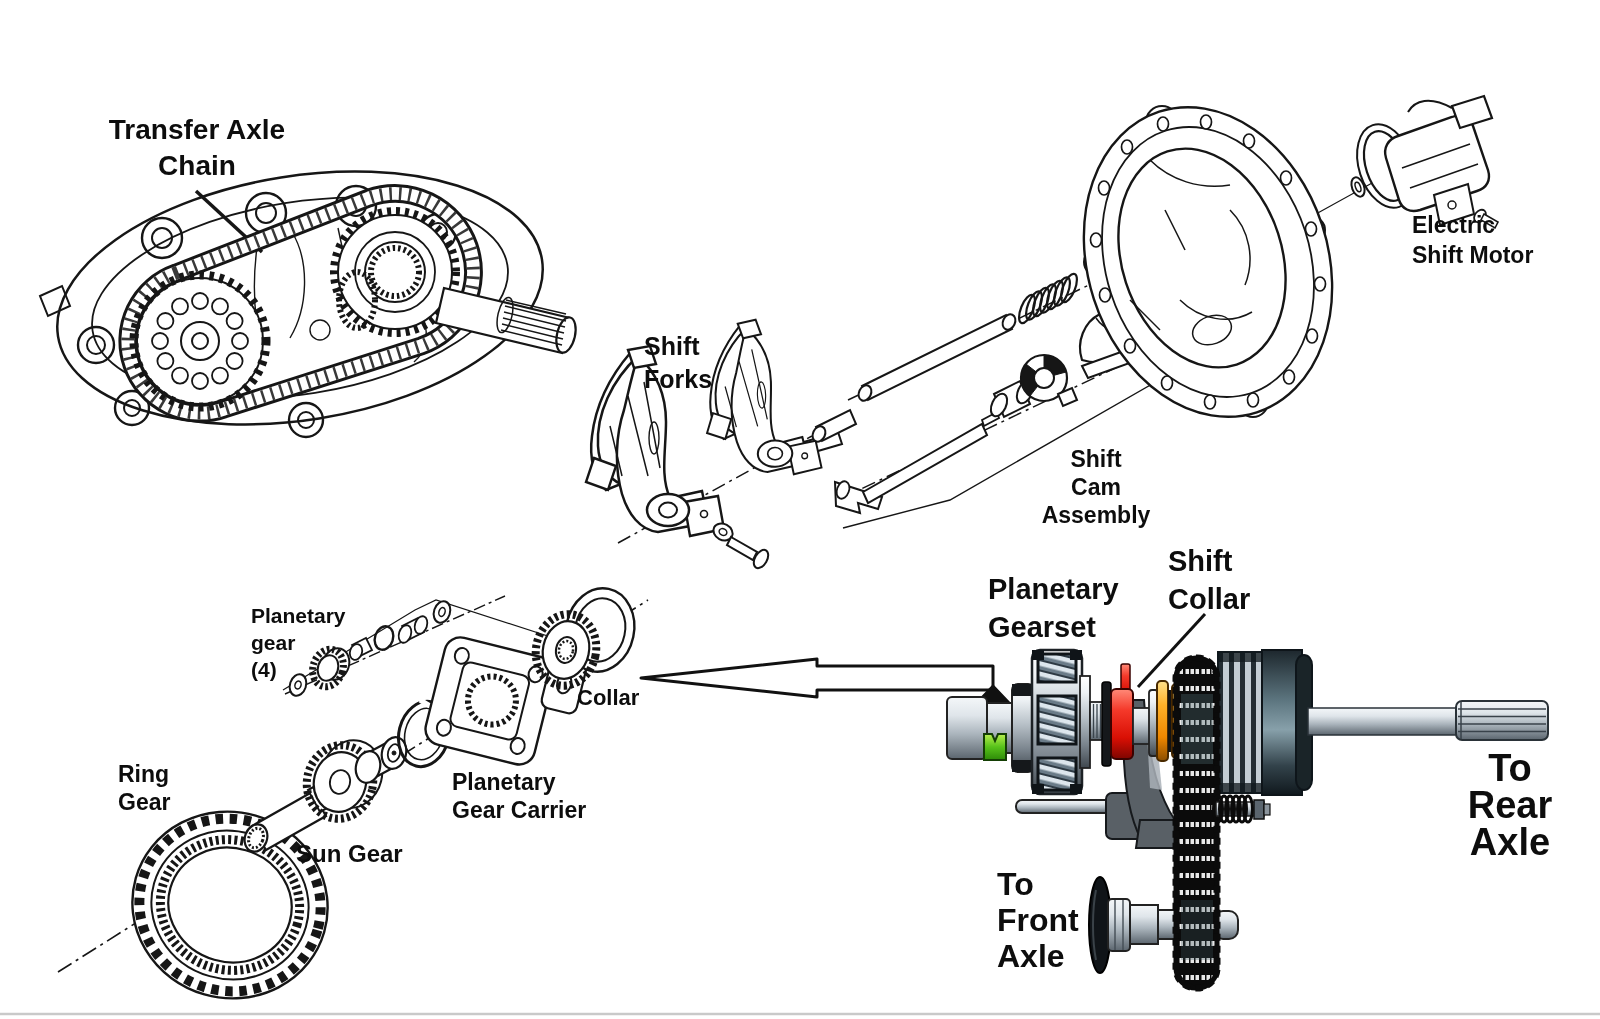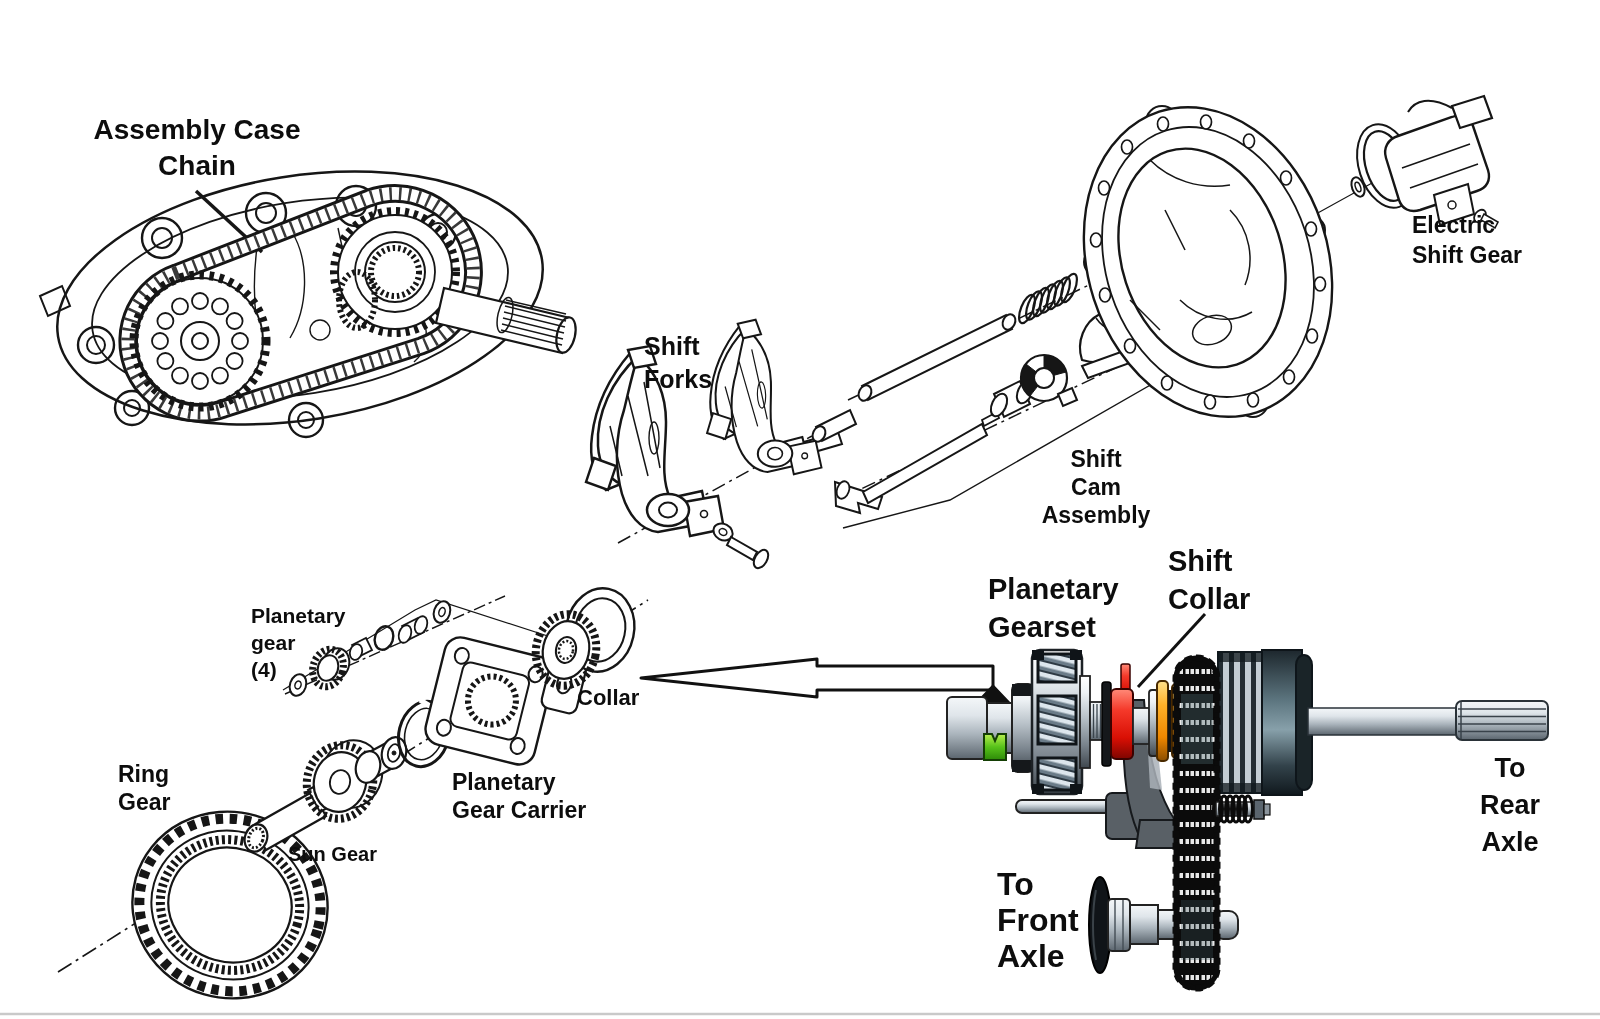--- a/index.html
+++ b/index.html
@@ -450,53 +450,53 @@
             <ellipse cx="1248" cy="809" rx="4.5" ry="13"></ellipse>
     </g>
     <rect x="1254" y="800" width="10" height="19" fill="#5b656e" stroke="#111" stroke-width="1.5"></rect>
     <rect x="1264" y="804" width="6" height="11" fill="#8b949c" stroke="#111" stroke-width="1.2"></rect>
   </g>
 
   <line x1="1205" y1="614" x2="1138" y2="687" stroke="#111" stroke-width="3"></line>
 </g>
 </svg>
 
-<div class="lbl ctr" style="left:197px;top:112px;font-size:28px;line-height:36px;">Assembly Case
+<div class="lbl ctr" style="left:197px;top:112px;font-size:28px;line-height:36px;">Transfer Axle
 Chain</div>
 
 <div class="lbl" style="left:644px;top:330px;font-size:25px;line-height:33px;">Shift
 Forks</div>
 
 <div class="lbl" style="left:1412px;top:210px;font-size:23px;line-height:30px;">Electric
-Shift Gear</div>
+Shift Motor</div>
 
 <div class="lbl ctr" style="left:1096px;top:445px;font-size:23px;line-height:28px;">Shift
 Cam
 Assembly</div>
 
 <div class="lbl" style="left:251px;top:602px;font-size:21px;line-height:27px;">Planetary
 gear
 (4)</div>
 
 <div class="lbl" style="left:577px;top:685px;font-size:22px;line-height:26px;">Collar</div>
 
 <div class="lbl" style="left:94px;top:760px;font-size:23px;line-height:28px;margin-left:24px;">Ring
 Gear</div>
 
-<div class="lbl" style="left:288px;top:840px;font-size:20px;line-height:28px;">Sun Gear</div>
+<div class="lbl" style="left:296px;top:840px;font-size:24px;line-height:28px;">Sun Gear</div>
 
 <div class="lbl" style="left:452px;top:768px;font-size:23px;line-height:28px;">Planetary
 Gear Carrier</div>
 
 <div class="lbl" style="left:988px;top:570px;font-size:29px;line-height:38px;">Planetary
 Gearset</div>
 
 <div class="lbl" style="left:1168px;top:542px;font-size:29px;line-height:38px;">Shift
 Collar</div>
 
-<div class="lbl ctr" style="left:1510px;top:750px;font-size:27px;line-height:37px;">To Rear
+<div class="lbl ctr" style="left:1510px;top:750px;font-size:38px;line-height:37px;">To Rear
 Axle</div>
 
 <div class="lbl" style="left:997px;top:866px;font-size:32px;line-height:36px;">To
 Front
 Axle</div>
 
 </div>
 
 </body></html>

